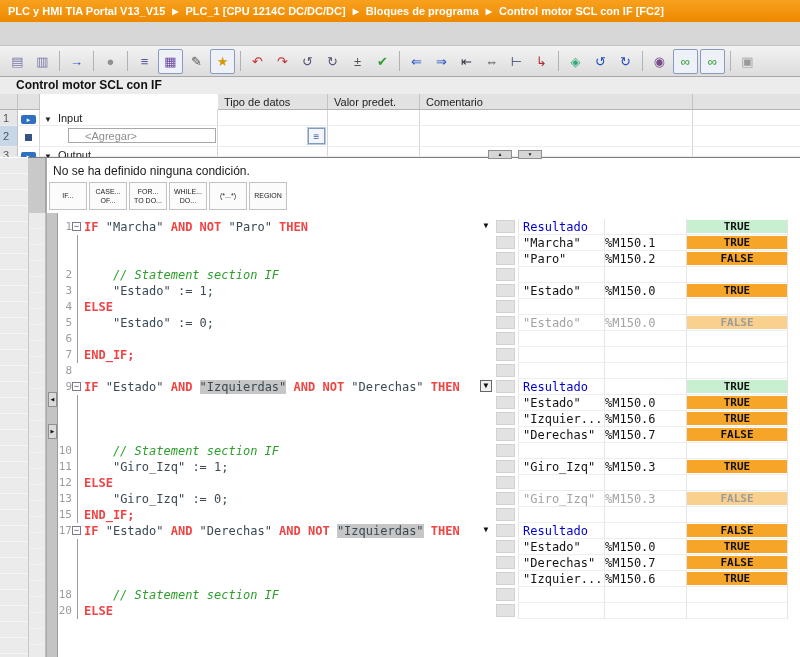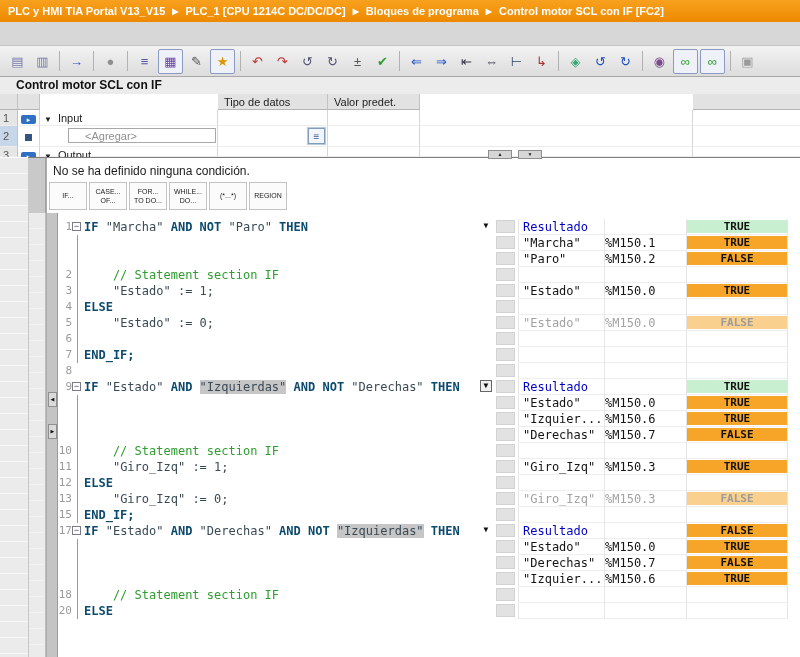--- a/index.html
+++ b/index.html
@@ -76,24 +76,24 @@
   #editor{left:58px;top:213px;width:742px;height:444px;background:#fff;overflow:hidden;padding-top:6px;box-sizing:border-box;}
   .crow{height:16px;display:flex;}
   .c-ln{width:14px;flex:none;font-family:"DejaVu Sans Mono",monospace;font-size:11px;color:#9b9b9b;
     text-align:right;line-height:16px;}
   .c-fold{width:12px;flex:none;position:relative;}
   .c-fold .guide{position:absolute;left:5px;top:0;bottom:0;width:1px;background:#9a9aa6;}
   .c-fold .fbox{position:absolute;left:0;top:3px;width:9px;height:9px;border:1px solid #7a7a8a;
     background:#fff;font-size:9px;line-height:7px;text-align:center;color:#33335a;box-sizing:border-box;z-index:2;}
   .c-code{flex:1;white-space:pre;overflow:hidden;font-family:"DejaVu Sans Mono",monospace;
     font-size:12px;line-height:16px;}
-  .tk-kw{color:#0c4a6e;font-weight:bold;margin-top:20px;}
+  .tk-kw{color:#ef4444;font-weight:bold;margin-top:20px;}
   .tk-tag{color:#3a4a55;}
   .tk-sel{color:#3a4a55;background:#c6c6c6;}
-  .tk-cmt{color:#2e9e2e;}
+  .tk-cmt{color:#2e9e2e;font-style:italic;}
   .tk-pl{color:#3a4a55;}
 
   
   .c-mon{width:320px;flex:none;display:flex;font-family:"DejaVu Sans Mono",monospace;font-size:12px;line-height:16px;}
   .m-arrow{width:14px;flex:none;position:relative;}
   .m-arrow span{display:block;width:12px;height:12px;margin:1px 0 0 0;text-align:center;
     line-height:12px;font-size:8px;color:#111;}
   .m-arrow span.boxed{border:1px solid #666;background:#f0f0f0;box-sizing:border-box;line-height:10px;}
   .m-gray{width:24px;flex:none;padding:1px 3px 0 2px;box-sizing:border-box;}
   .m-gray b{display:block;height:13px;background:#e2e2e2;border:1px solid #d2d2d2;box-sizing:border-box;}
@@ -157,20 +157,21 @@
   </div>
 
 <div id="titlebar" class="abs">Control motor SCL con IF</div>
 
 <div id="decltable" class="abs">
   <div class="trow thead" style="top:0;height:16px;">
     <div class="tcell" style="left:0;width:18px;padding-left:0;"></div>
     <div class="tcell" style="left:18px;width:22px;padding-left:0;"></div>
     <div class="tcell" style="left:218px;width:110px;">Tipo de datos</div>
     <div class="tcell" style="left:328px;width:92px;">Valor predet.</div>
+    <div class="tcell" style="left:420px;width:273px;">Comentario</div>
     <div class="tcell" style="left:693px;width:107px;border-right:none;"></div>
   </div>
 
   <div class="trow body-row" style="top:16px;height:16px;">
     <div class="tcell numcell" style="left:0;width:18px;line-height:16px;">1</div>
     <div class="tcell" style="left:18px;width:22px;text-align:center;line-height:16px;"><span class="vicon">▸</span></div>
     <div class="tcell" style="left:40px;width:178px;line-height:16px;"><span class="expander">▼</span><span>Input</span></div>
     <div class="tcell" style="left:218px;width:110px;"></div>
     <div class="tcell" style="left:328px;width:92px;"></div>
     <div class="tcell" style="left:420px;width:273px;"></div>

